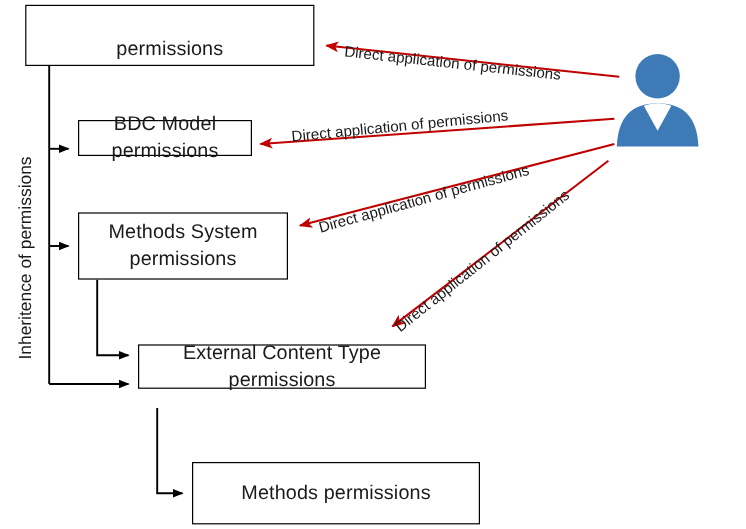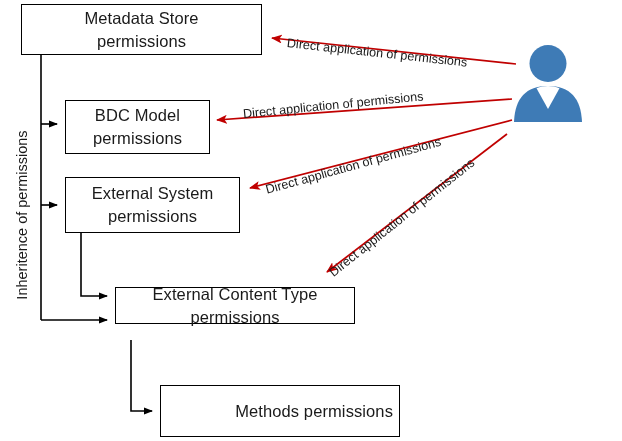--- a/index.html
+++ b/index.html
@@ -33,24 +33,24 @@
     align-items: center;
     justify-content: center;
     text-align: center;
     color: #1a1a1a;
     font-size: 16.5px;
     line-height: 1.38;
     letter-spacing: 0.1px;
     padding: 2px 6px;
   }
   #node-metadata-store { left: 21px;  top: 4px;   width: 241px; height: 51px; }
-  #node-bdc-model      { left: 65px;  top: 100px; width: 145px; height: 54px; justify-content: center; }
+  #node-bdc-model      { left: 65px;  top: 100px; width: 145px; height: 30px; justify-content: center; }
   #node-external-system{ left: 65px;  top: 177px; width: 175px; height: 56px; }
   #node-external-ct    { left: 115px; top: 287px; width: 240px; height: 37px; }
-  #node-methods        { left: 160px; top: 385px; width: 240px; height: 52px; justify-content: flex-end; }
+  #node-methods        { left: 160px; top: 385px; width: 240px; height: 52px; }
 
   #inheritance-label {
     position: absolute;
     left: -78px;
     top: 207px;
     width: 200px;
     text-align: center;
     transform: rotate(-90deg);
     color: #1a1a1a;
     font-size: 14.5px;
@@ -121,29 +121,29 @@
       <path d="M516,64 L272,38" marker-end="url(#redhead)"></path>
       <path d="M512,99 L217,120" marker-end="url(#redhead)"></path>
       <path d="M512,120 L250,188" marker-end="url(#redhead)"></path>
       <path d="M507,134 L327,272" marker-end="url(#redhead)"></path>
     </g>
   </svg>
 
   <div id="inheritance-label">Inheritence of permissions</div>
 
   <div class="node" id="node-metadata-store">
-    <span><span>Metadata Store</span><br><span>permissions</span></span>
+    <span><br><span>permissions</span></span>
   </div>
 
   <div class="node" id="node-bdc-model">
     <span><span>BDC Model</span><br><span>permissions</span></span>
   </div>
 
   <div class="node" id="node-external-system">
-    <span><span>External System</span><br><span>permissions</span></span>
+    <span><span>Methods System</span><br><span>permissions</span></span>
   </div>
 
   <div class="node" id="node-external-ct">
     <span><span>External Content Type</span><br><span>permissions</span></span>
   </div>
 
   <div class="node" id="node-methods">
     <span>Methods permissions</span>
   </div>
 

